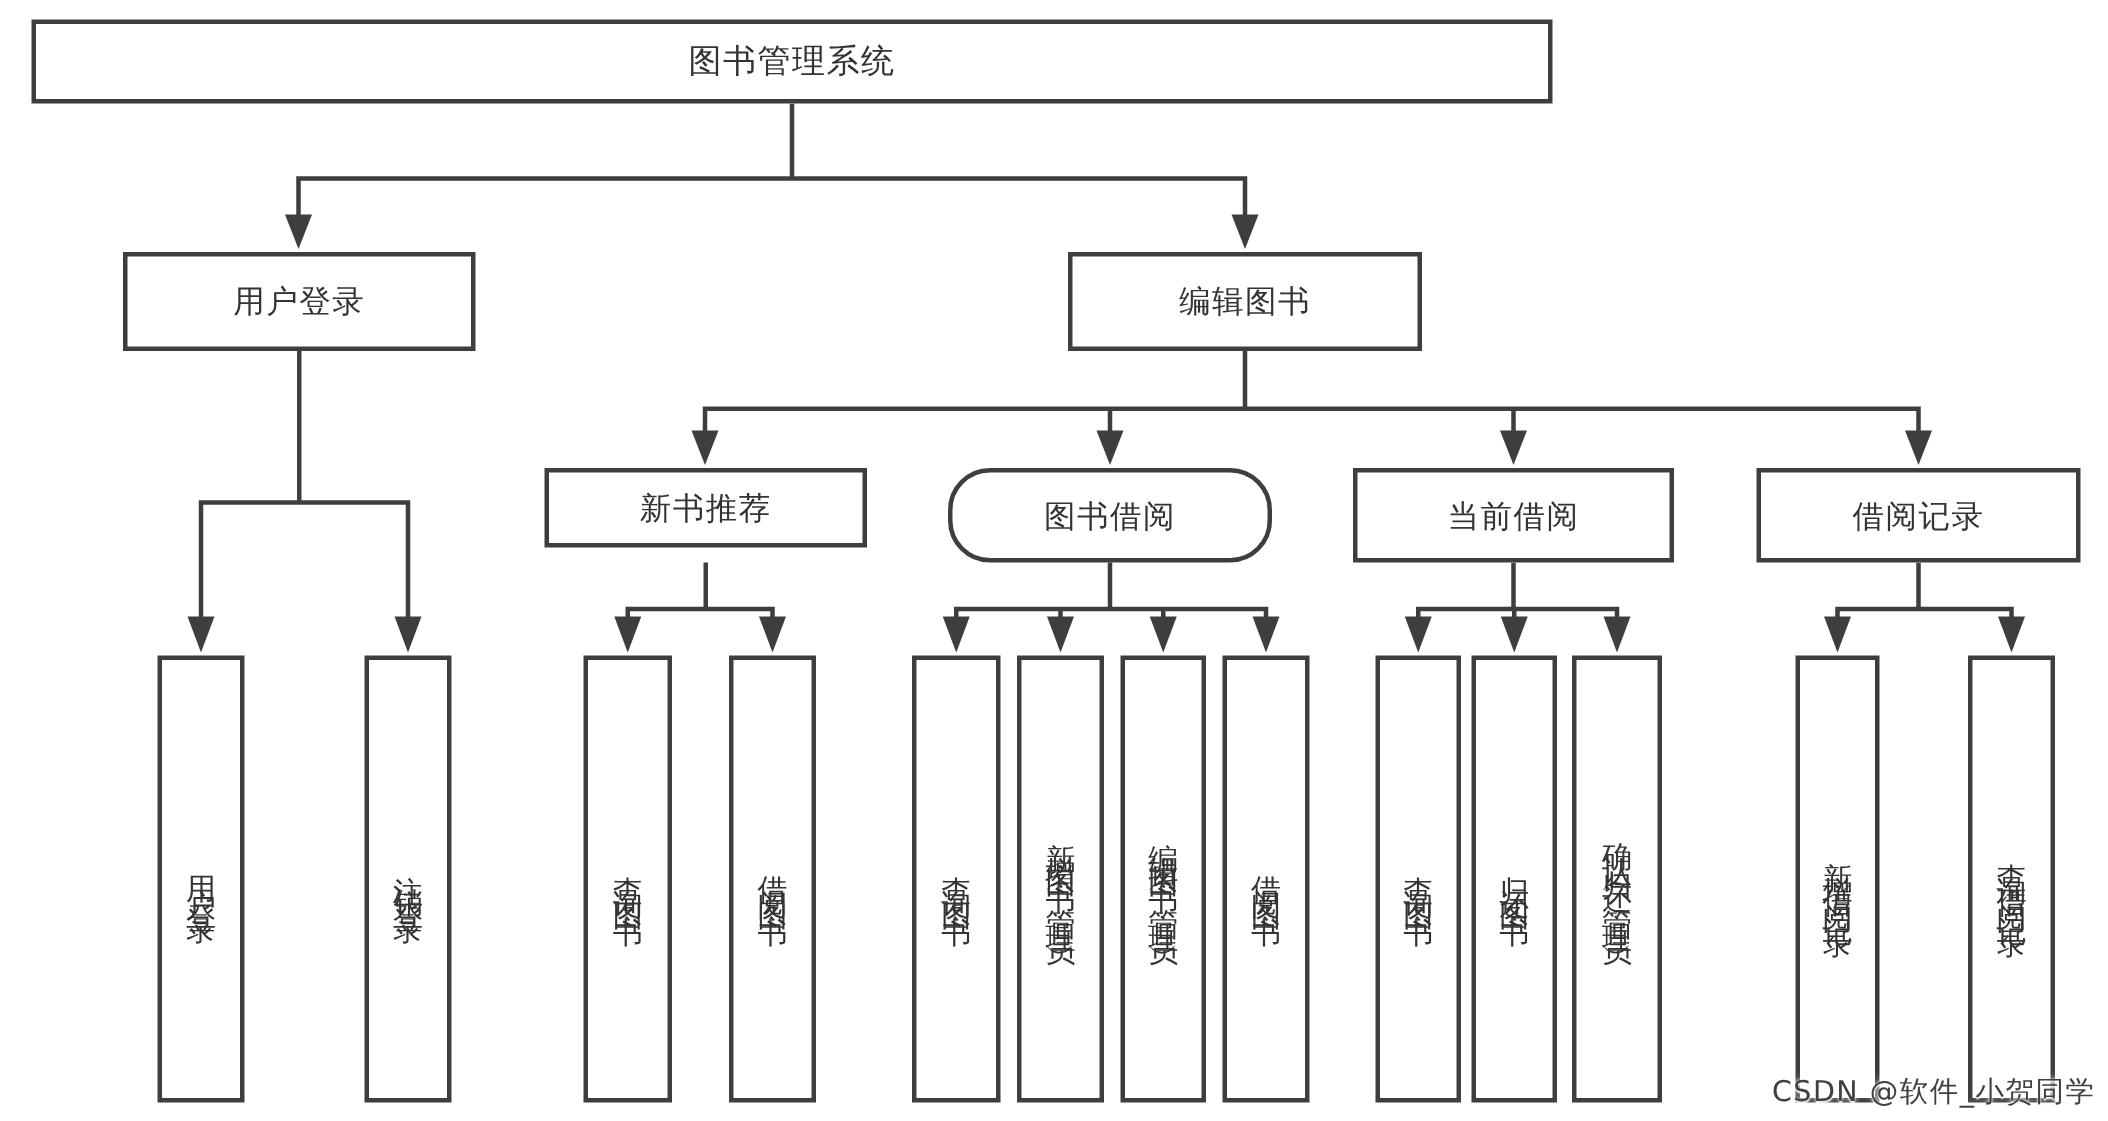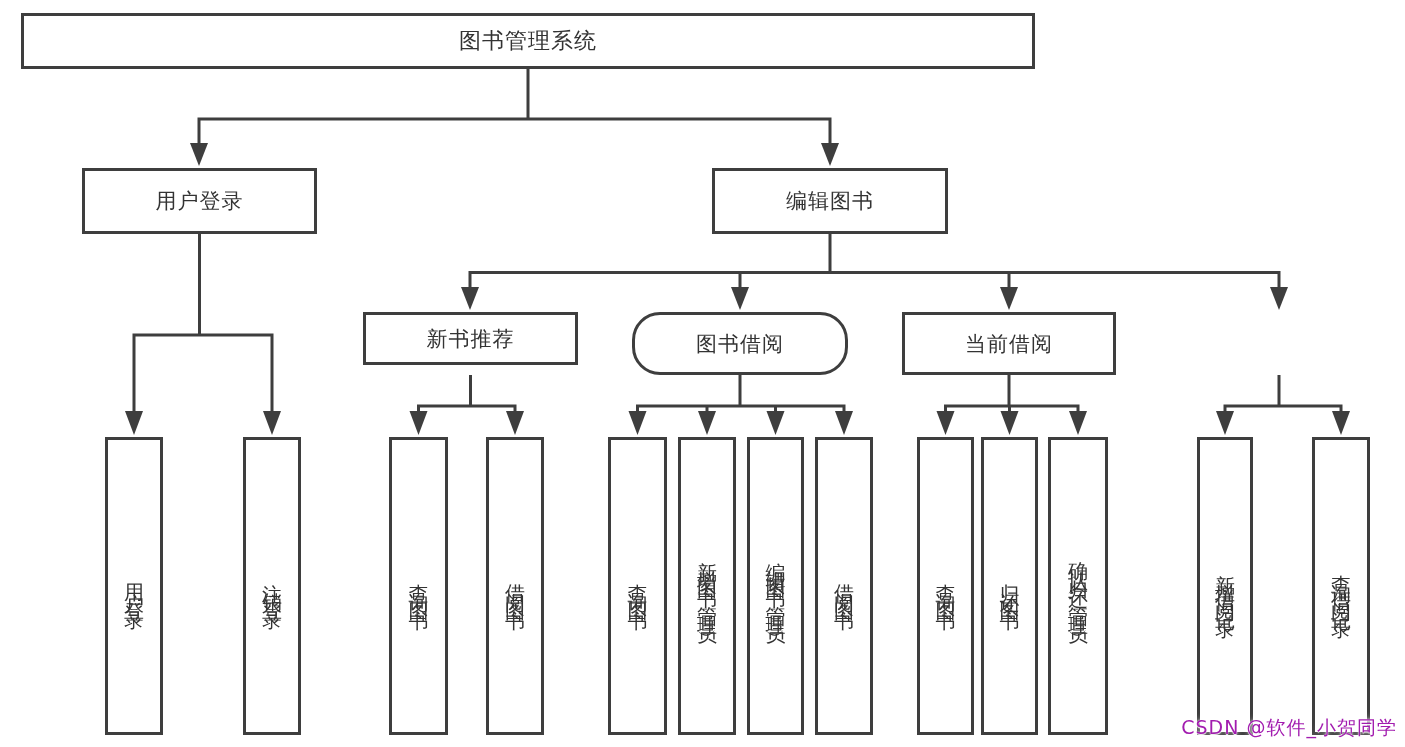--- a/index.html
+++ b/index.html
@@ -16,21 +16,21 @@
   }
   .node.h{font-size:21px;letter-spacing:1px;}
   .node.root{font-size:22px;}
   .vtext{
     writing-mode:vertical-rl;text-orientation:upright;
     font-size:20px;line-height:1.05;letter-spacing:9px;color:#333333;
     white-space:nowrap;
   }
   #watermark{
     position:absolute;right:8px;bottom:6px;z-index:6;
-    font-size:19px;color:#a21caf;letter-spacing:1px;
+    font-size:19px;color:#404040;letter-spacing:1px;
     text-shadow:0 0 2px #ffffff,0 0 6px #ffffff,0 1px 1px #ffffff;
   }
 </style>
 </head>
 <body>
 
 <div id="canvas">
 
   <svg id="wires" width="1405" height="747" viewBox="0 0 1405 747">
     <g stroke="#3e3e3e" stroke-width="3" fill="none">
@@ -92,20 +92,23 @@
 
   <div class="node h" style="left:363px;top:312px;width:215px;height:53px;">
     <span>新书推荐</span>
   </div>
   <div class="node h" style="left:632px;top:312px;width:216px;height:63px;border-radius:28px;">
     <span>图书借阅</span>
   </div>
   <div class="node h" style="left:902px;top:312px;width:214px;height:63px;">
     <span>当前借阅</span>
   </div>
+  <div class="node h" style="left:1171px;top:312px;width:216px;height:63px;">
+    <span>借阅记录</span>
+  </div>
 
   <div class="node" style="left:105px;top:437px;width:58px;height:298px;">
     <span class="vtext">用户登录</span>
   </div>
   <div class="node" style="left:243px;top:437px;width:58px;height:298px;">
     <span class="vtext">注销登录</span>
   </div>
 
   <div class="node" style="left:389px;top:437px;width:59px;height:298px;">
     <span class="vtext">查询图书</span>

